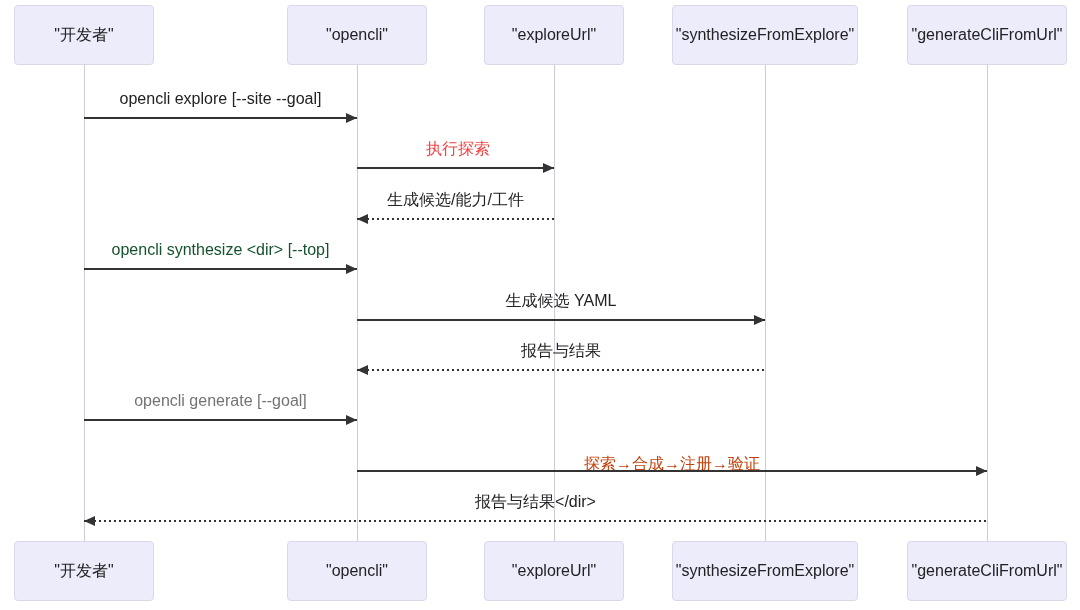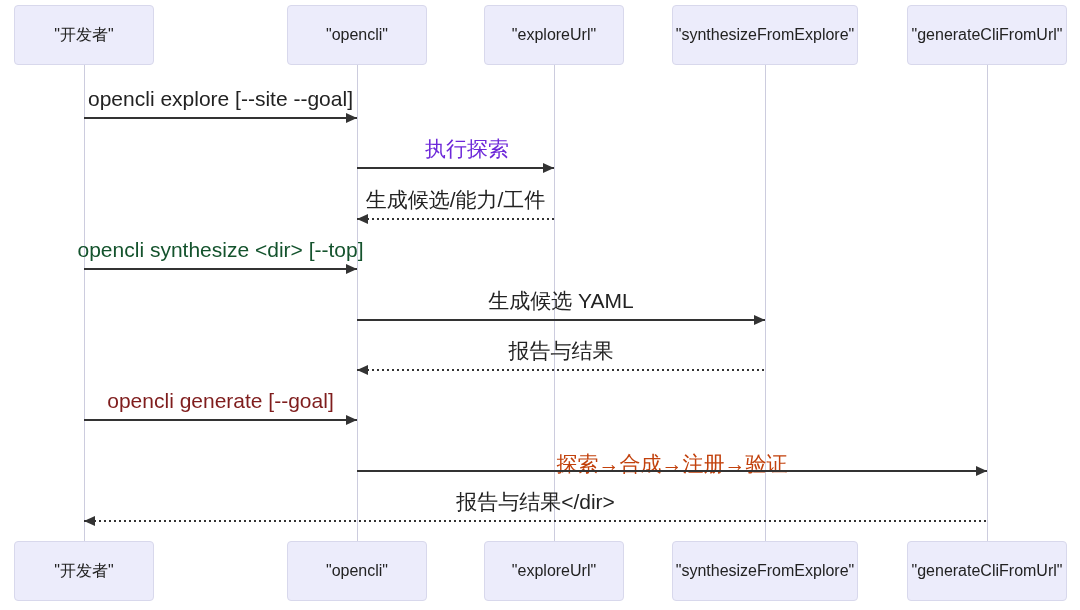--- a/index.html
+++ b/index.html
@@ -27,21 +27,21 @@
     align-items: center;
     justify-content: center;
     font-size: 16px;
     box-sizing: border-box;
     border: 1px solid;
   }
   .msg-label {
     position: absolute;
     width: 420px;
     text-align: center;
-    font-size: 21px;
+    font-size: 16px;
     line-height: 20px;
     white-space: nowrap;
   }
   .msg-line {
     position: absolute;
     height: 1.6px;
   }
   .arrowhead {
     position: absolute;
     width: 0;
@@ -65,36 +65,36 @@
     <div class="actor-box" style="left: 484px; top: 541px; width: 140px; background: rgb(236, 236, 251); border-color: rgb(216, 216, 236); color: rgb(34, 34, 34);">"exploreUrl"</div>
     <div class="lifeline" style="left: 764.5px; top: 65px; height: 476px; background: rgb(204, 204, 222);"></div>
     <div class="actor-box" style="left: 672px; top: 5px; width: 186px; background: rgb(236, 236, 251); border-color: rgb(216, 216, 236); color: rgb(34, 34, 34);">"synthesizeFromExplore"</div>
     <div class="actor-box" style="left: 672px; top: 541px; width: 186px; background: rgb(236, 236, 251); border-color: rgb(216, 216, 236); color: rgb(34, 34, 34);">"synthesizeFromExplore"</div>
     <div class="lifeline" style="left: 986.5px; top: 65px; height: 476px; background: rgb(204, 204, 222);"></div>
     <div class="actor-box" style="left: 907px; top: 5px; width: 160px; background: rgb(236, 236, 251); border-color: rgb(216, 216, 236); color: rgb(34, 34, 34);">"generateCliFromUrl"</div>
     <div class="actor-box" style="left: 907px; top: 541px; width: 160px; background: rgb(236, 236, 251); border-color: rgb(216, 216, 236); color: rgb(34, 34, 34);">"generateCliFromUrl"</div>
     <div class="msg-label" style="left: 10.5px; top: 89px; color: rgb(34, 34, 34);">opencli explore [--site --goal]</div>
     <div class="msg-line" style="left: 84px; top: 117px; width: 273px; background: rgb(51, 51, 51);"></div>
     <div class="arrowhead" style="top: 112.8px; left: 346px; border-left: 11px solid rgb(51, 51, 51);"></div>
-    <div class="msg-label" style="left: 257px; top: 139px; color: #6d28d9;">执行探索</div>
+    <div class="msg-label" style="left: 248px; top: 139px; color: #ef4444;">执行探索</div>
     <div class="msg-line" style="left: 357px; top: 167px; width: 197px; background: rgb(51, 51, 51);"></div>
     <div class="arrowhead" style="top: 162.8px; left: 543px; border-left: 11px solid rgb(51, 51, 51);"></div>
     <div class="msg-label" style="left: 245.5px; top: 190px; color: rgb(34, 34, 34);">生成候选/能力/工件</div>
     <div class="msg-line" style="left: 357px; top: 218px; width: 197px; background: repeating-linear-gradient(90deg, rgb(51, 51, 51) 0px, rgb(51, 51, 51) 2px, transparent 2px, transparent 5px);"></div>
     <div class="arrowhead" style="top: 213.8px; left: 357px; border-right: 11px solid rgb(51, 51, 51);"></div>
     <div class="msg-label" style="left: 10.5px; top: 240px; color: #14532d;">opencli synthesize &lt;dir&gt; [--top]</div>
     <div class="msg-line" style="left: 84px; top: 268px; width: 273px; background: rgb(51, 51, 51);"></div>
     <div class="arrowhead" style="top: 263.8px; left: 346px; border-left: 11px solid rgb(51, 51, 51);"></div>
     <div class="msg-label" style="left: 351px; top: 291px; color: rgb(34, 34, 34); text-align: center;">生成候选 YAML</div>
     <div class="msg-line" style="left: 357px; top: 319px; width: 408px; background: rgb(51, 51, 51);"></div>
     <div class="arrowhead" style="top: 314.8px; left: 754px; border-left: 11px solid rgb(51, 51, 51);"></div>
     <div class="msg-label" style="left: 351px; top: 341px; color: rgb(34, 34, 34);">报告与结果</div>
     <div class="msg-line" style="left: 357px; top: 369px; width: 408px; background: repeating-linear-gradient(90deg, rgb(51, 51, 51) 0px, rgb(51, 51, 51) 2px, transparent 2px, transparent 5px);"></div>
     <div class="arrowhead" style="top: 364.8px; left: 357px; border-right: 11px solid rgb(51, 51, 51);"></div>
-    <div class="msg-label" style="left: 10.5px; top: 391px; color: #7f1d1d;">opencli generate [--goal]</div>
+    <div class="msg-label" style="left: 10.5px; top: 391px; color: #737373;">opencli generate [--goal]</div>
     <div class="msg-line" style="left: 84px; top: 419px; width: 273px; background: rgb(51, 51, 51);"></div>
     <div class="arrowhead" style="top: 414.8px; left: 346px; border-left: 11px solid rgb(51, 51, 51);"></div>
     <div class="msg-label" style="left: 462px; top: 454px; color: #c2410c;">探索→合成→注册→验证</div>
     <div class="msg-line" style="left: 357px; top: 470px; width: 630px; background: rgb(51, 51, 51);"></div>
     <div class="arrowhead" style="top: 465.8px; left: 976px; border-left: 11px solid rgb(51, 51, 51);"></div>
     <div class="msg-label" style="left: 325.5px; top: 492px; color: rgb(34, 34, 34);">报告与结果&lt;/dir&gt;</div>
     <div class="msg-line" style="left: 84px; top: 520px; width: 903px; background: repeating-linear-gradient(90deg, rgb(51, 51, 51) 0px, rgb(51, 51, 51) 2px, transparent 2px, transparent 5px);"></div>
     <div class="arrowhead" style="top: 515.8px; left: 84px; border-right: 11px solid rgb(51, 51, 51);"></div>
   </div>
 

